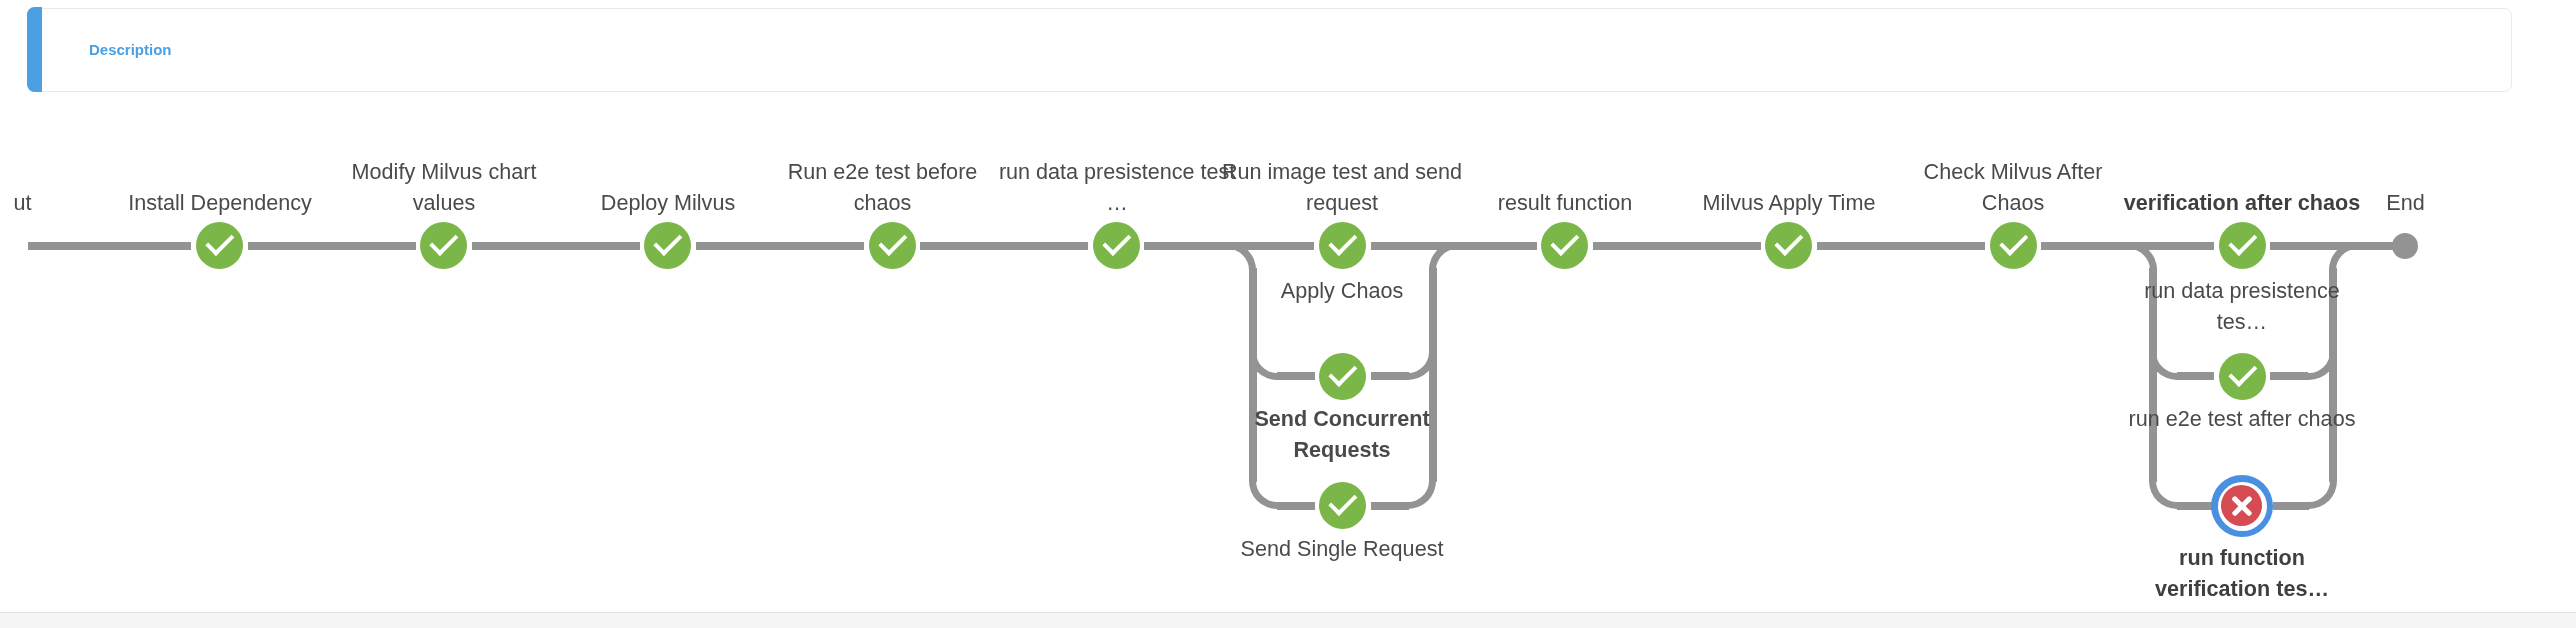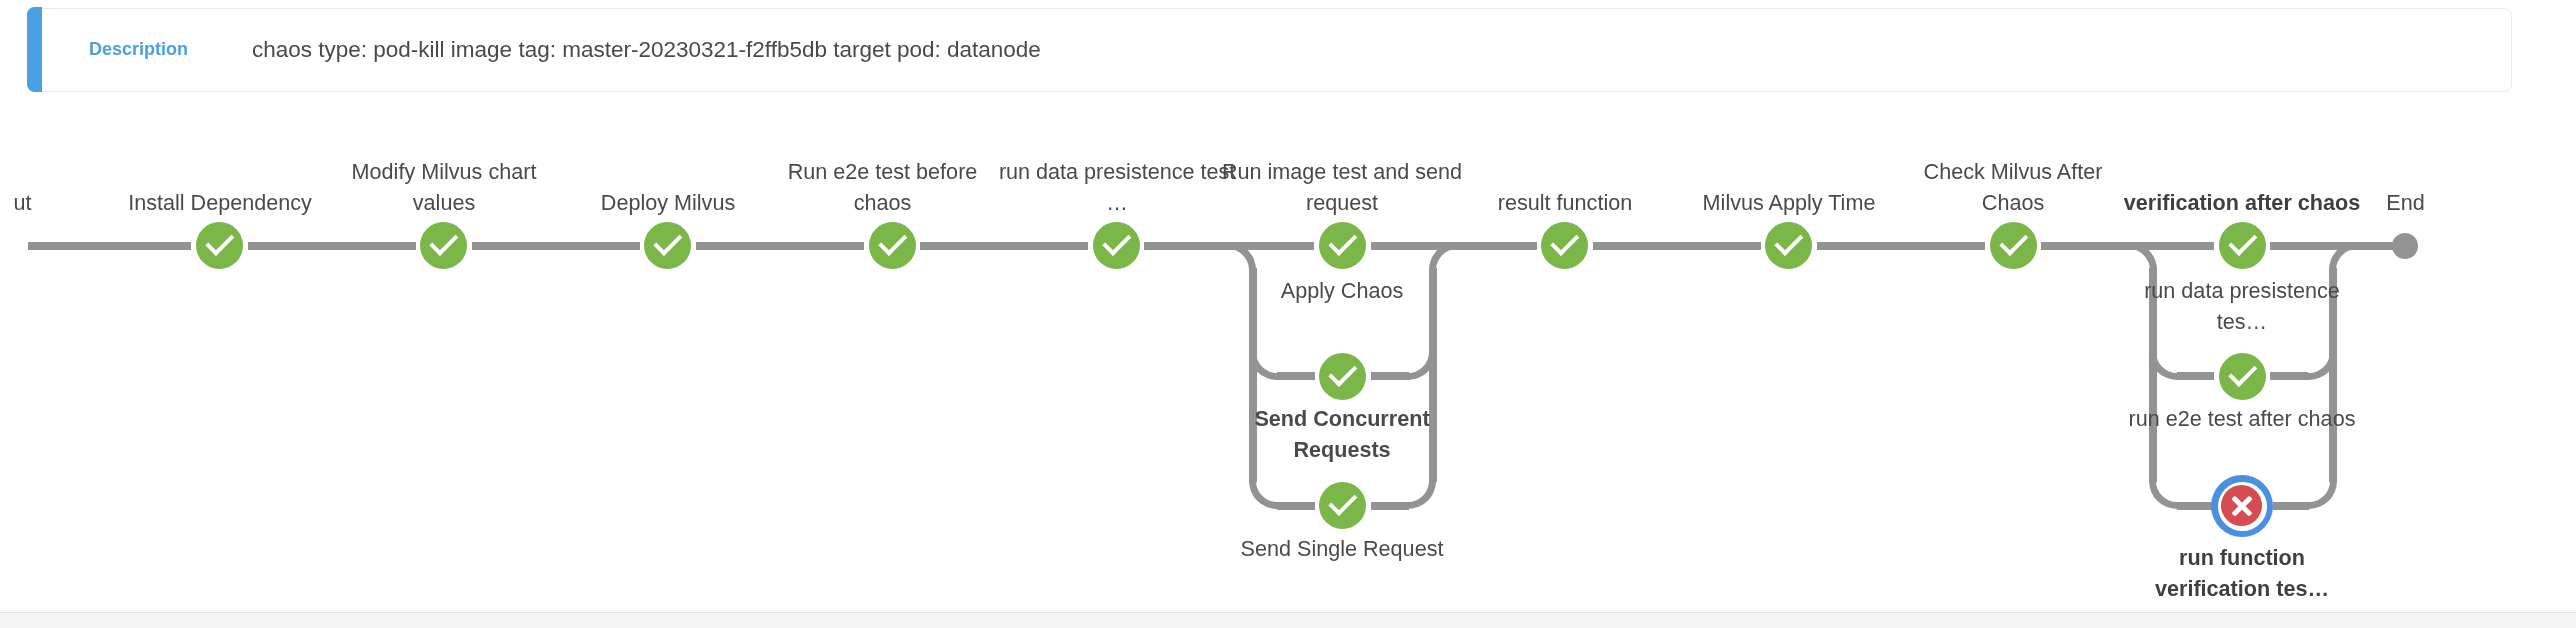--- a/index.html
+++ b/index.html
@@ -15,21 +15,21 @@
     position:absolute;left:28px;top:7.5px;width:2484px;height:84px;
     border:1.9px solid #e6eaee;border-radius:7.5px;background:#ffffff;
     box-sizing:border-box;
   }
   .desc-accent{
     position:absolute;left:-1.9px;top:-1.9px;bottom:-1.9px;width:15px;
     background:#4aa0e2;border-radius:7.5px 0 0 7.5px;
   }
   .desc-label{
     position:absolute;left:60px;top:0;height:84px;line-height:81px;
-    font-size:18px;font-weight:bold;color:#4aa0e2;
+    font-size:15px;font-weight:bold;color:#4aa0e2;
   }
   .desc-text{
     position:absolute;left:223px;top:0;height:81px;line-height:81px;
     font-size:22.5px;color:#4a4a4a;
   }
   
   .hline{position:absolute;height:7.5px;background:#949393;}
   .rail{position:absolute;width:7.5px;background:#949393;}
   .elbow{position:absolute;width:32px;height:32px;border:0 solid #949393;box-sizing:border-box;}
   .elbow.tr{border-top-width:7.5px;border-right-width:7.5px;border-top-right-radius:28px;}
@@ -80,21 +80,20 @@
   }
 </style>
 </head>
 <body>
 
 <div class="stage-area">
 
   <div class="desc-panel">
     <div class="desc-accent"></div>
     <div class="desc-label">Description</div>
-    <div class="desc-text">chaos type: pod-kill image tag: master-20230321-f2ffb5db target pod: datanode</div>
   </div>
 
   <div>
 
     <div class="hline" style="left:28px;top:242px;width:163px;"></div>
     <div class="hline" style="left:248px;top:242px;width:168px;"></div>
     <div class="hline" style="left:472px;top:242px;width:168px;"></div>
     <div class="hline" style="left:696px;top:242px;width:168px;"></div>
     <div class="hline" style="left:920px;top:242px;width:168px;"></div>
     <div class="hline" style="left:1144px;top:242px;width:170px;"></div>

